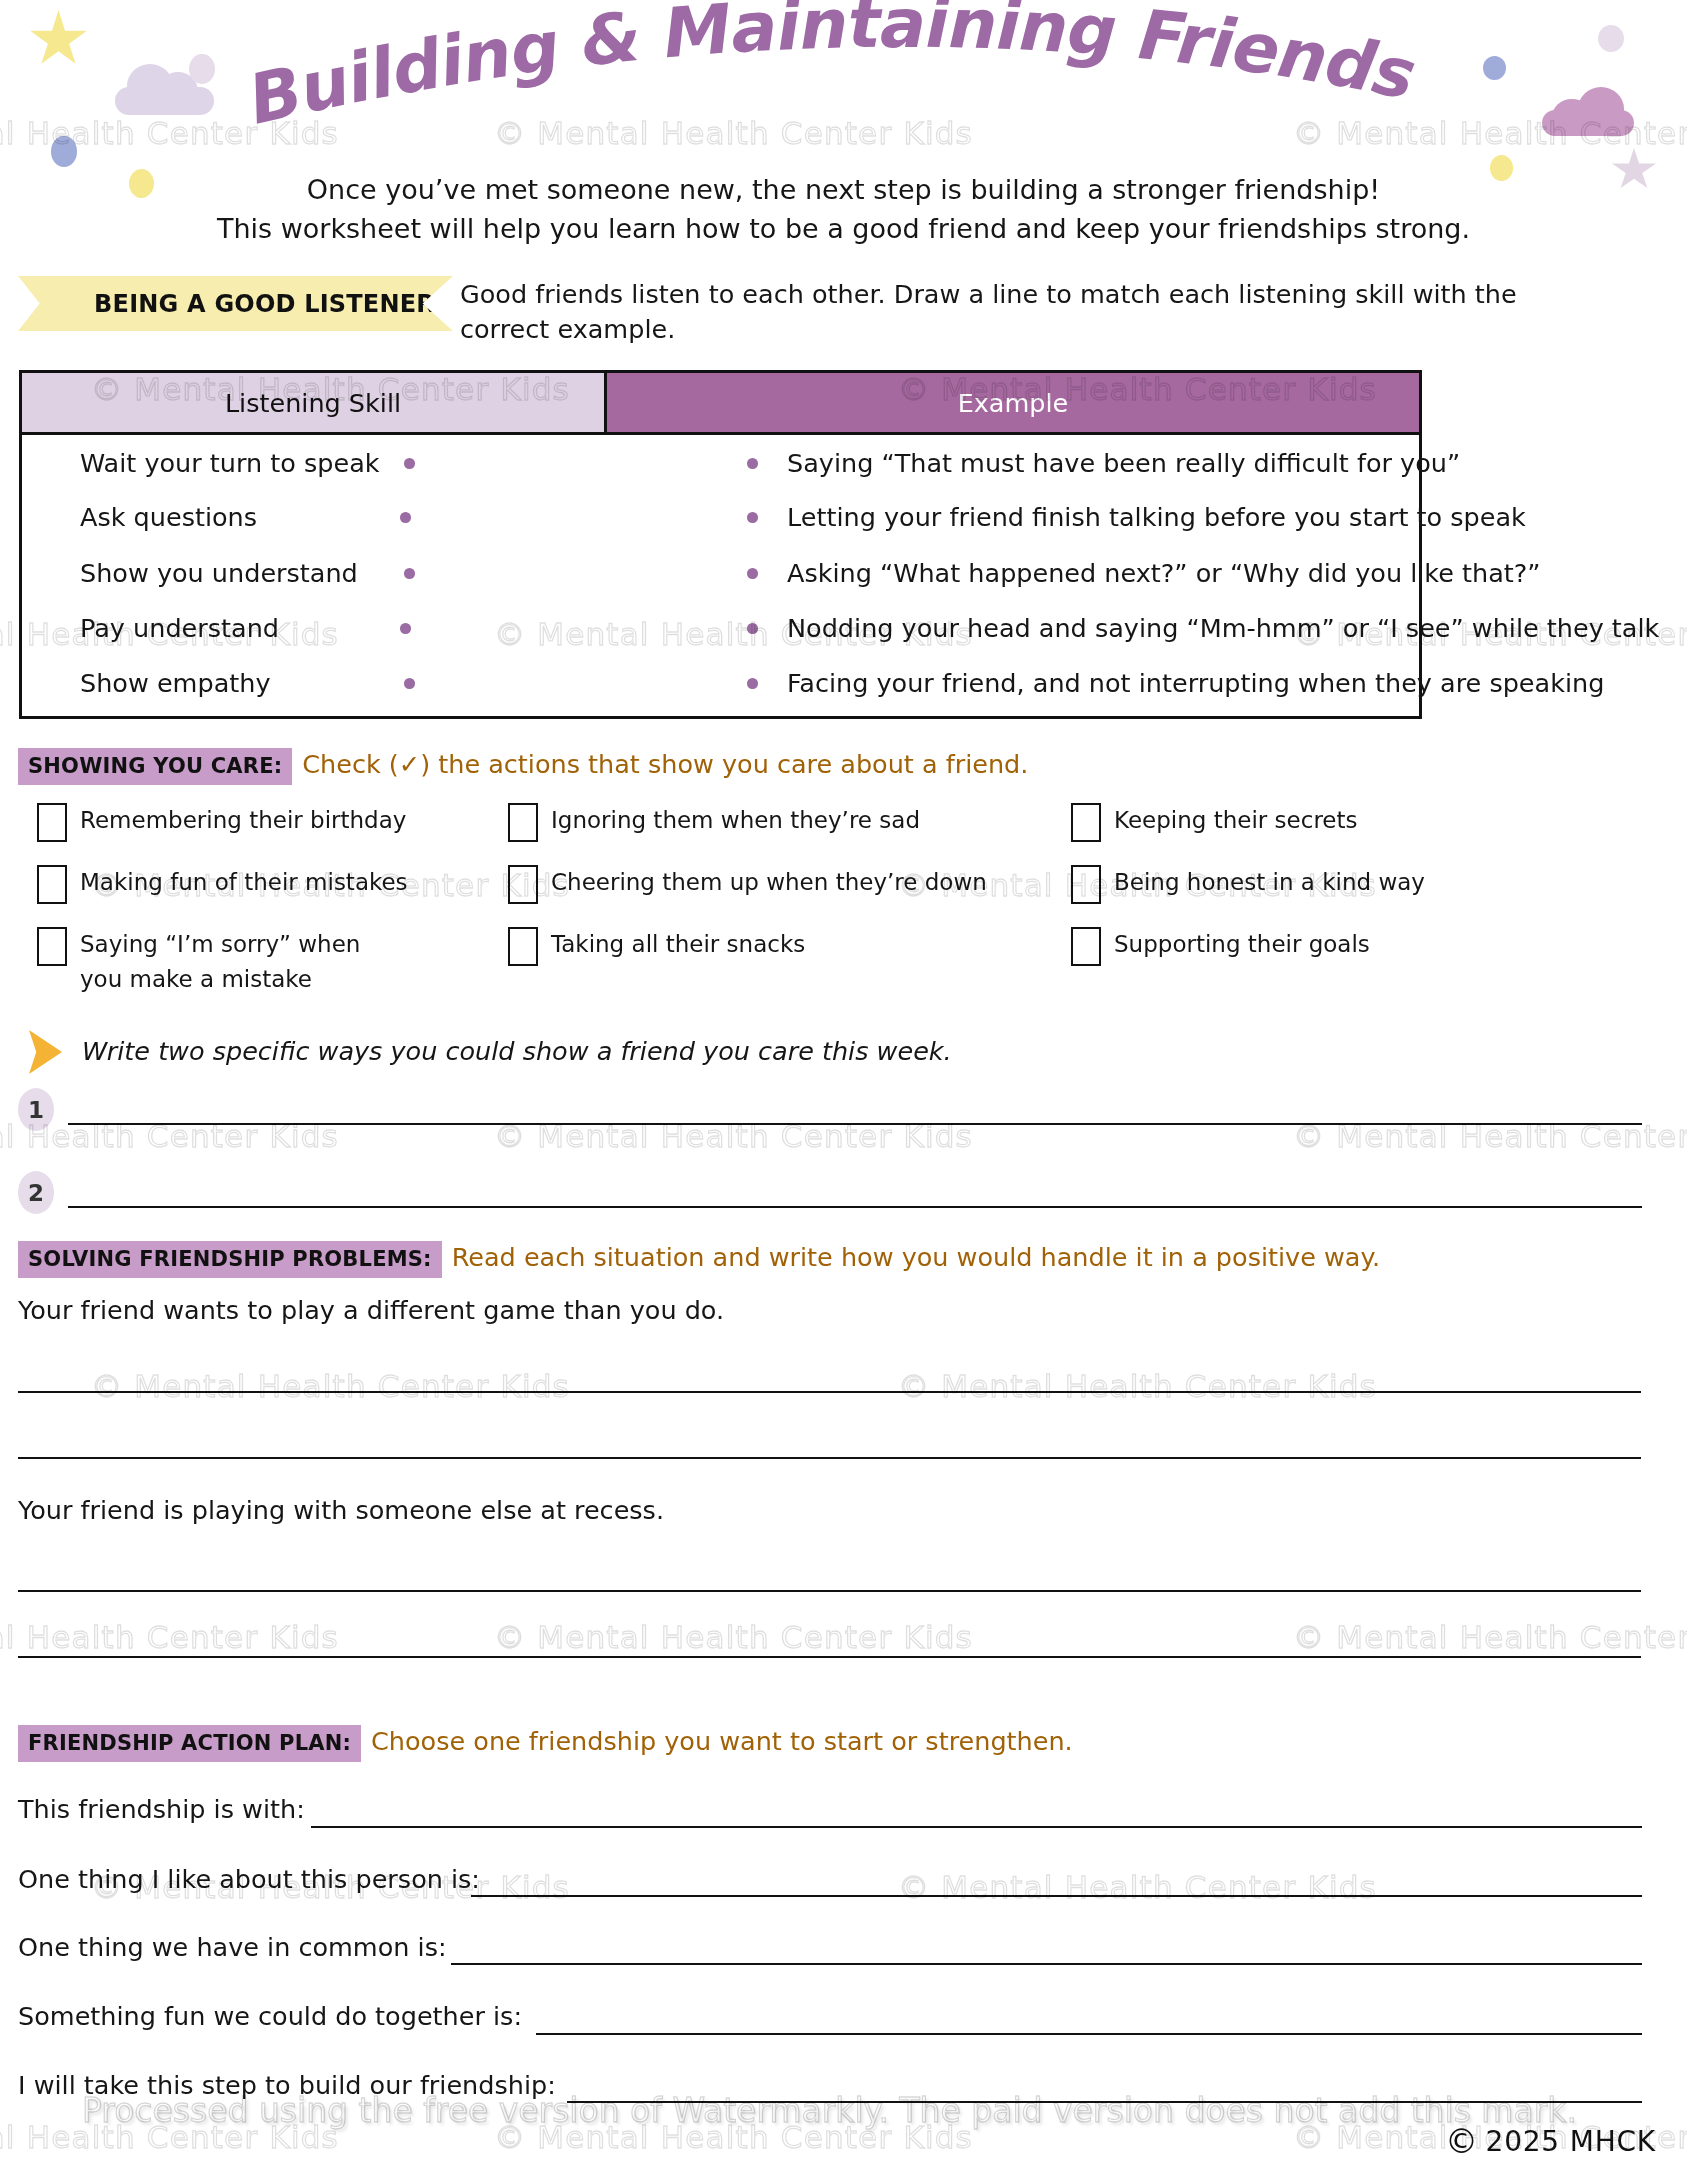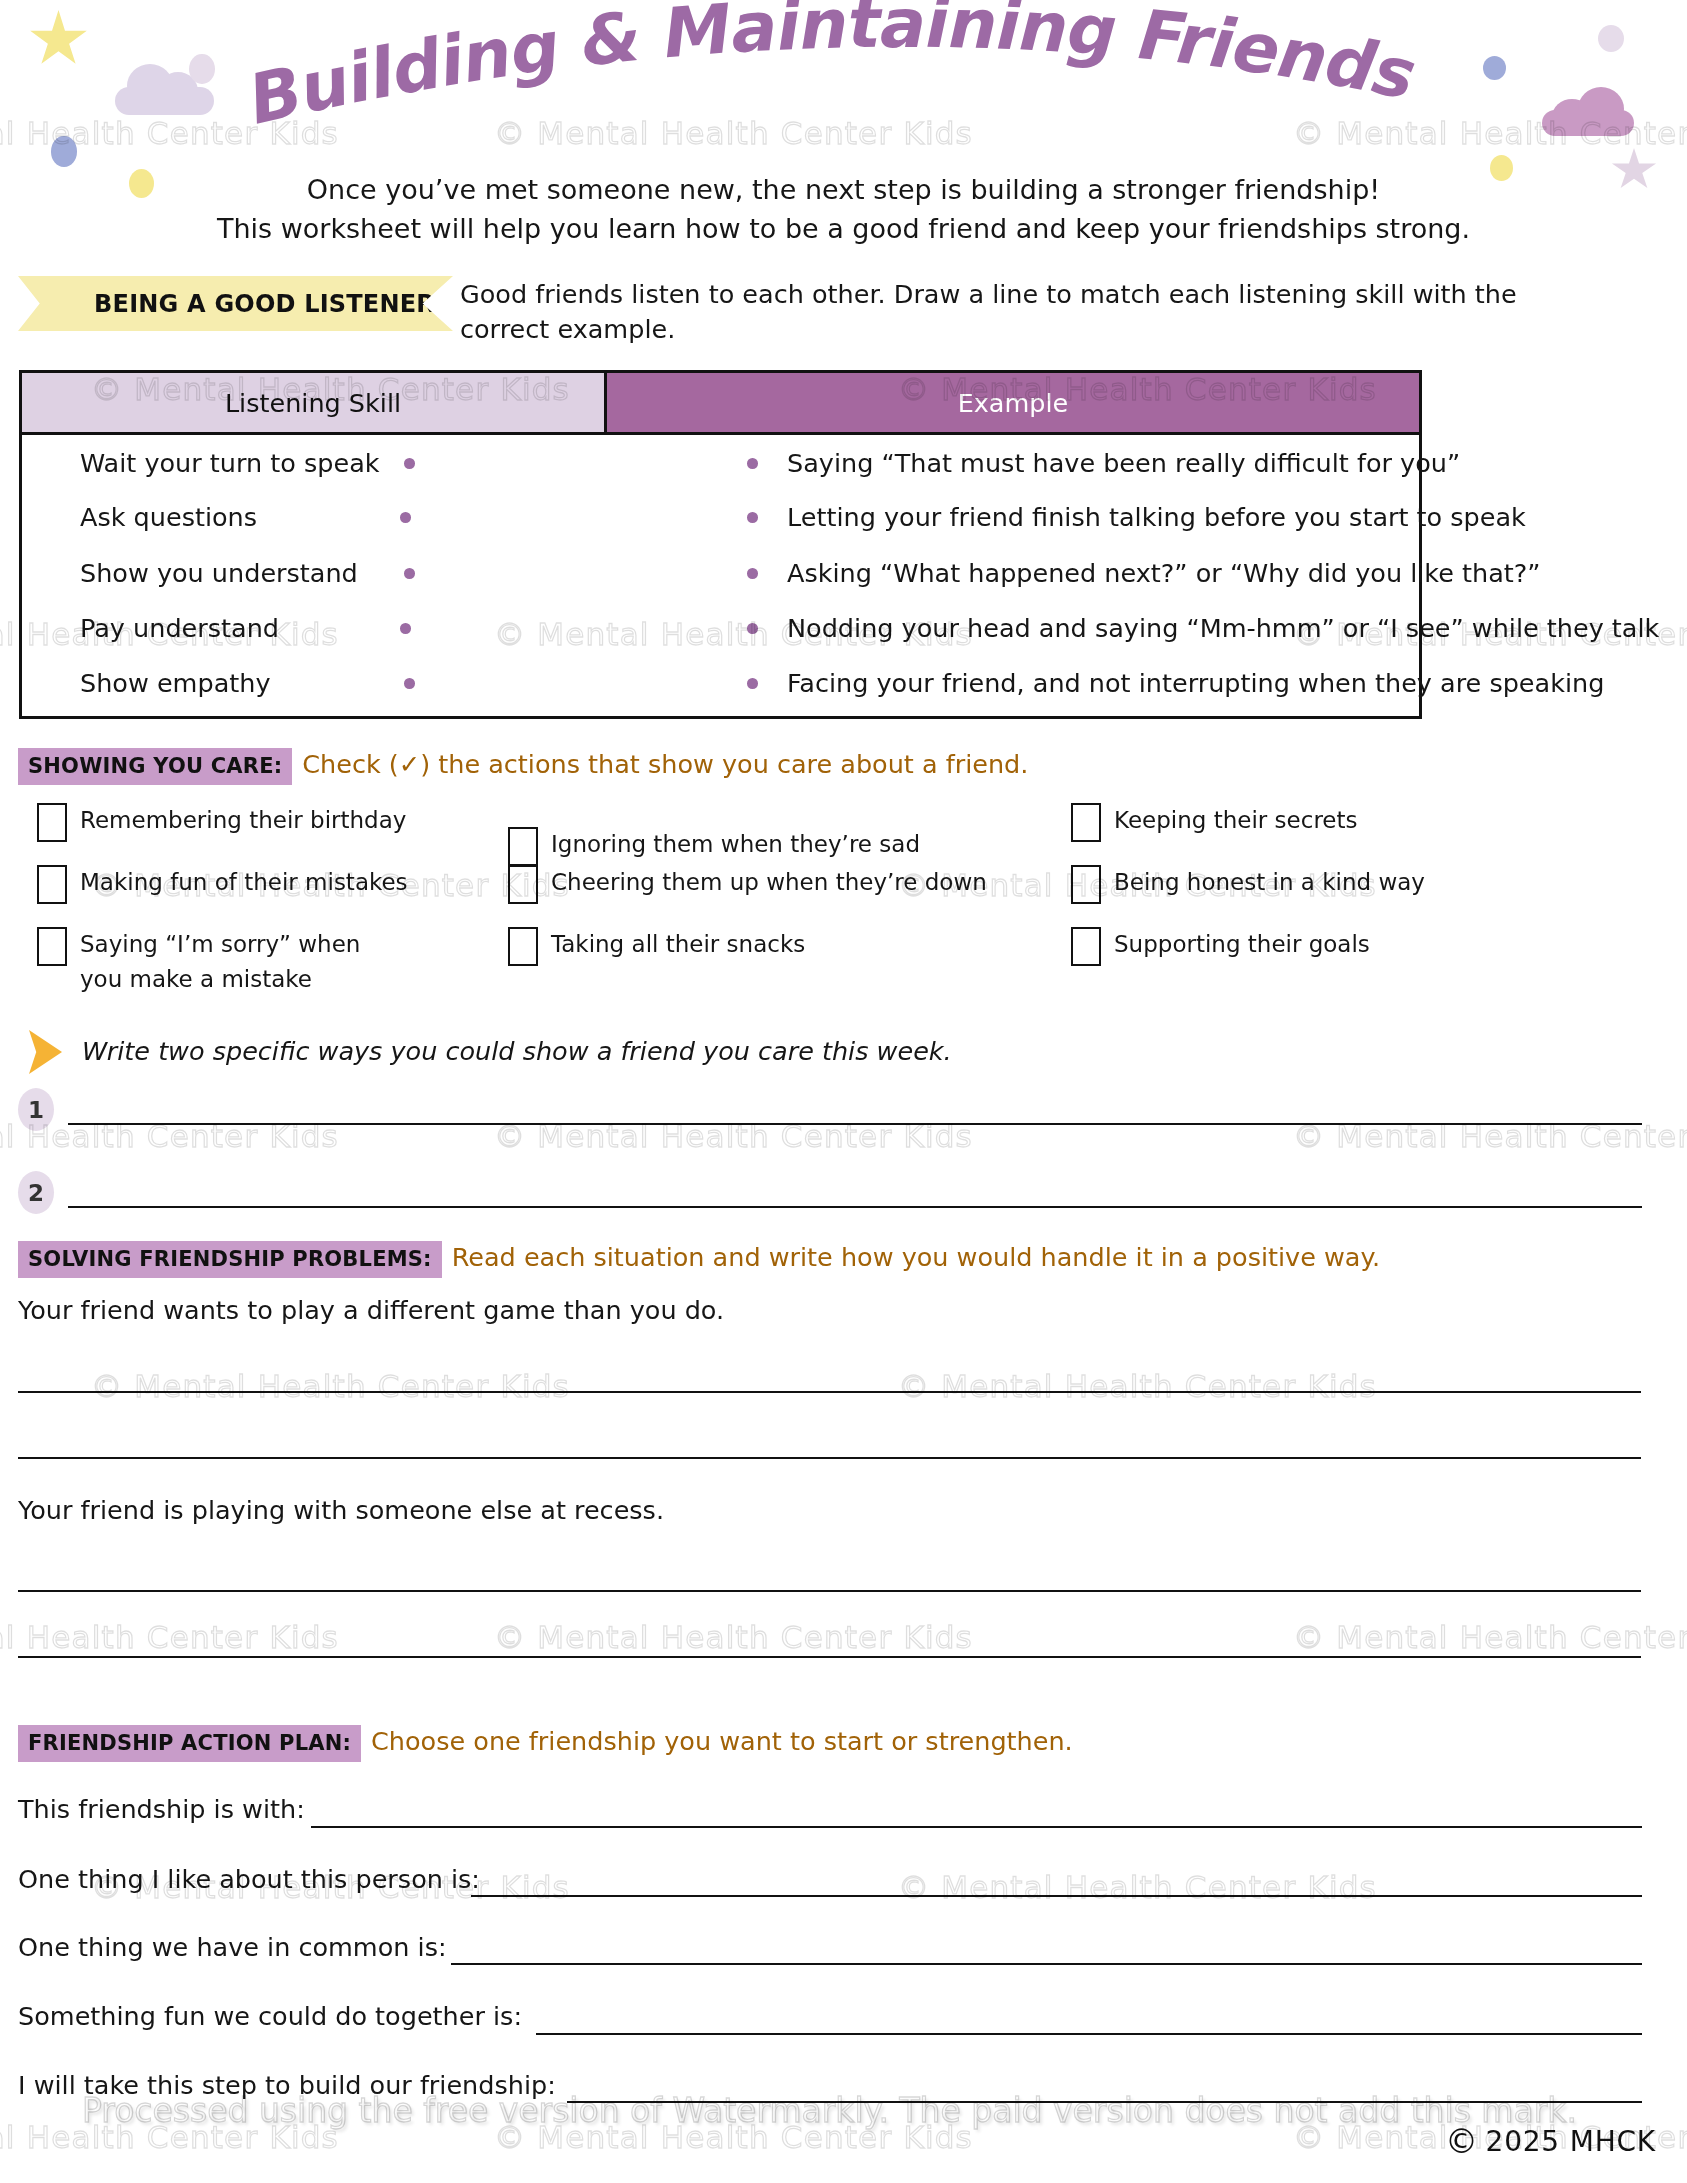--- a/index.html
+++ b/index.html
@@ -347,21 +347,21 @@
 
   <div class="secrow" style="left:18px;top:748px;">
     <div class="seclabel">SHOWING YOU CARE:</div>
     <div class="secdesc">Check (✓) the actions that show you care about a friend.</div>
   </div>
 
   <div class="cbitem" style="left:37px;top:803px;">
     <div class="cbox"></div>
     <div class="cblabel">Remembering their birthday</div>
   </div>
-  <div class="cbitem" style="left:508px;top:827px;">
+  <div class="cbitem" style="left:508px;top:803px;">
     <div class="cbox"></div>
     <div class="cblabel">Ignoring them when they’re sad</div>
   </div>
   <div class="cbitem" style="left:1071px;top:803px;">
     <div class="cbox"></div>
     <div class="cblabel">Keeping their secrets</div>
   </div>
 
   <div class="cbitem" style="left:508px;top:865px;">
     <div class="cbox"></div>

